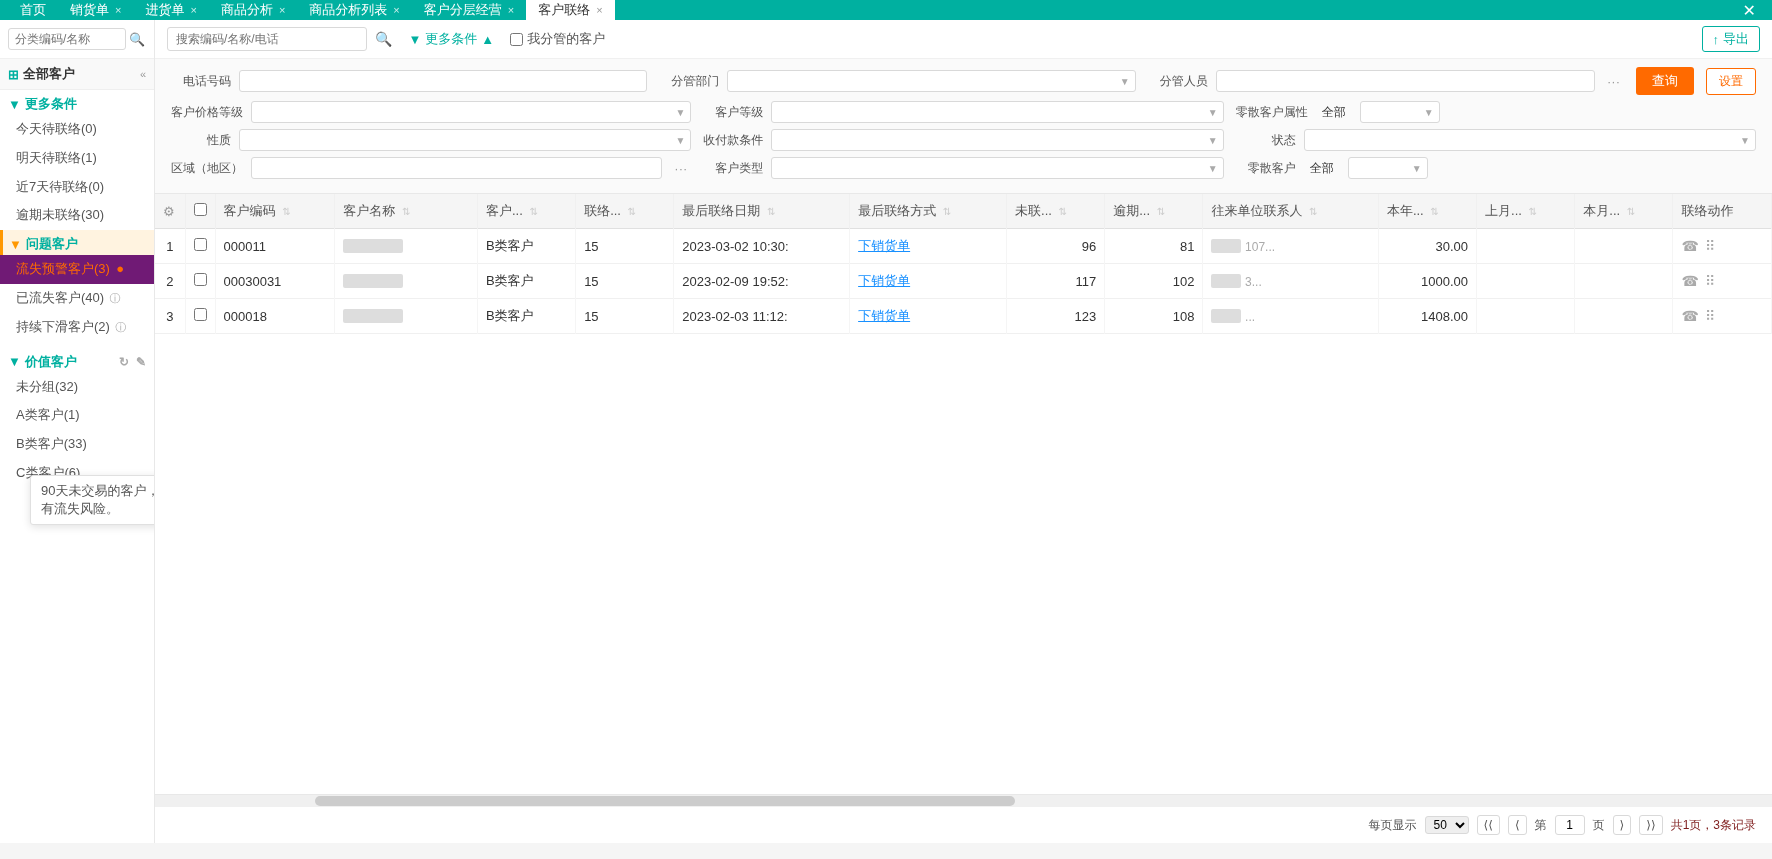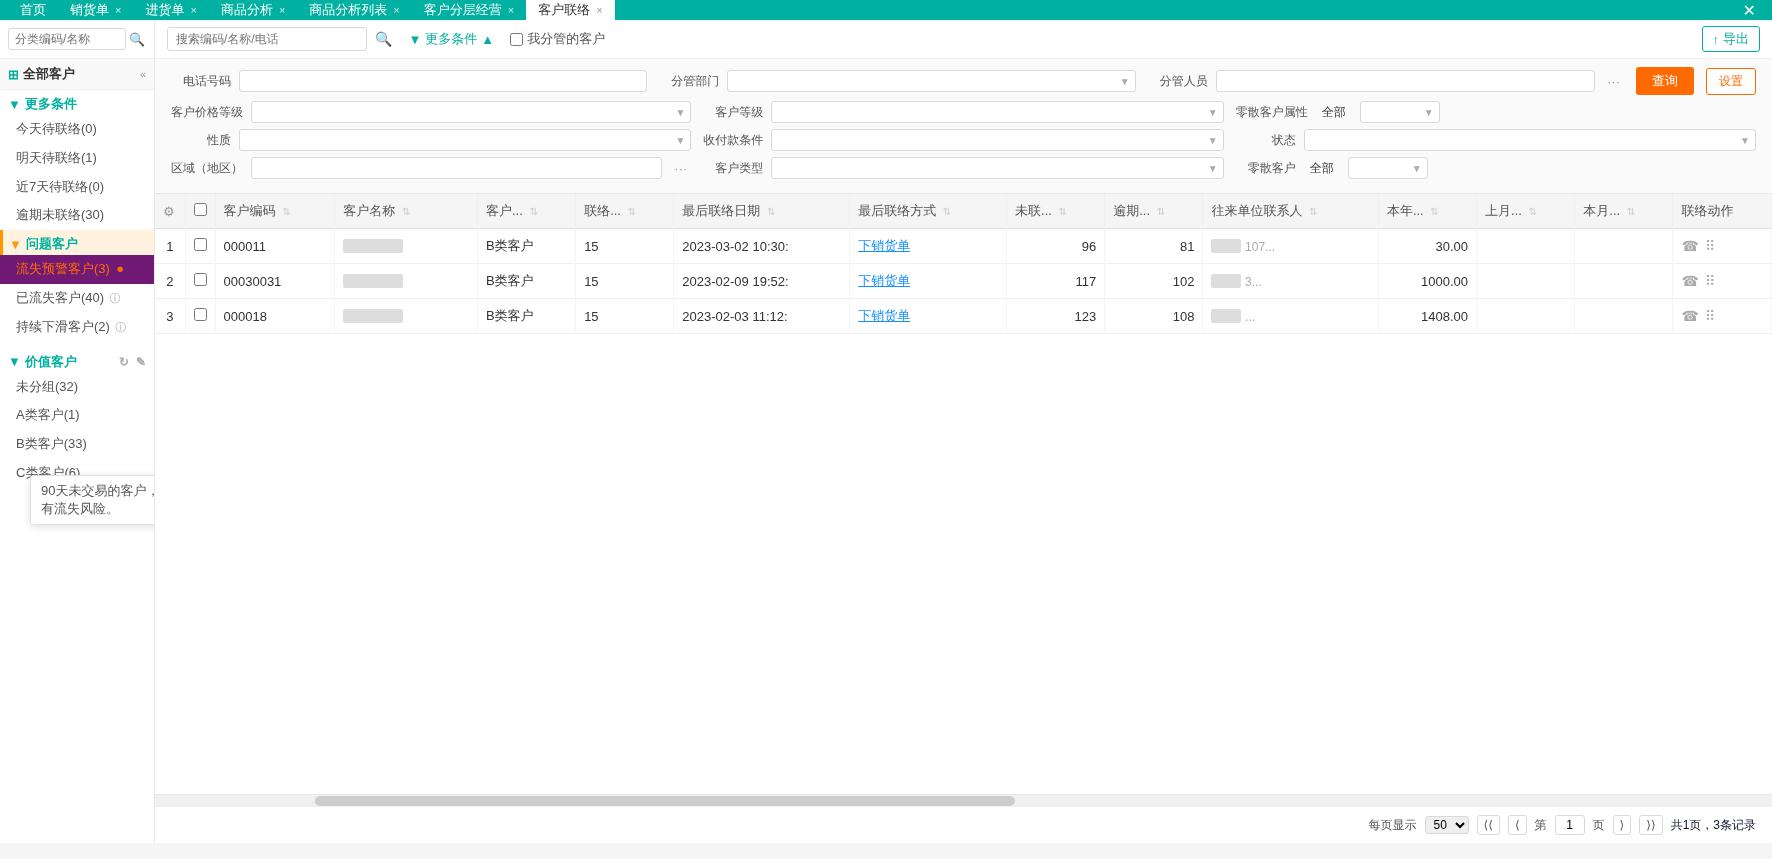--- a/index.html
+++ b/index.html
@@ -379,21 +379,21 @@
     .page-btn:disabled { color: #ccc; cursor: not-allowed; }
     .page-input {
       border: 1px solid #d9d9d9;
       border-radius: 3px;
       width: 30px;
       text-align: center;
       padding: 2px 4px;
       font-size: 12px;
       outline: none;
     }
-    .page-info { color: #0f172a; font-size: 12px; }
+    .page-info { color: #7f1d1d; font-size: 12px; }
     .scrollbar-area {
       height: 12px;
       background: #f0f0f0;
       border-top: 1px solid #e8e8e8;
       position: relative;
     }
     .scrollbar-thumb {
       position: absolute;
       left: 160px;
       width: 700px;

